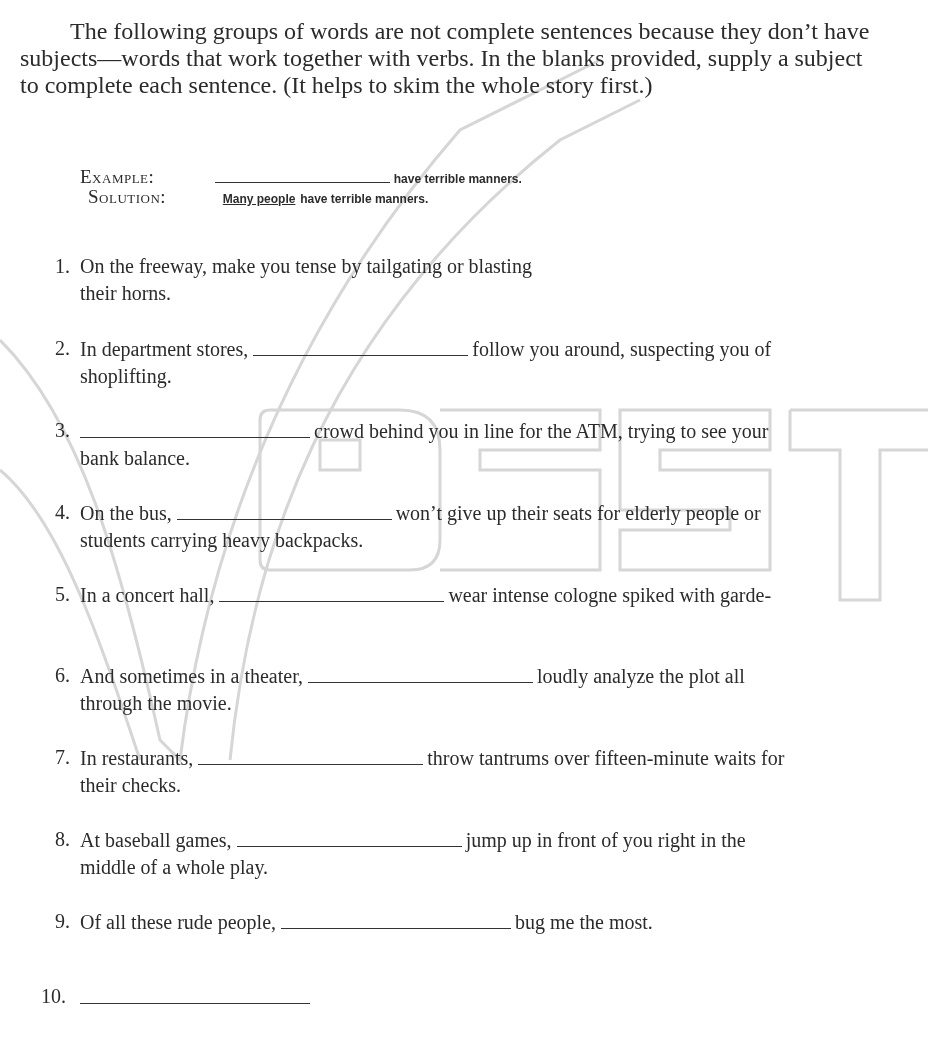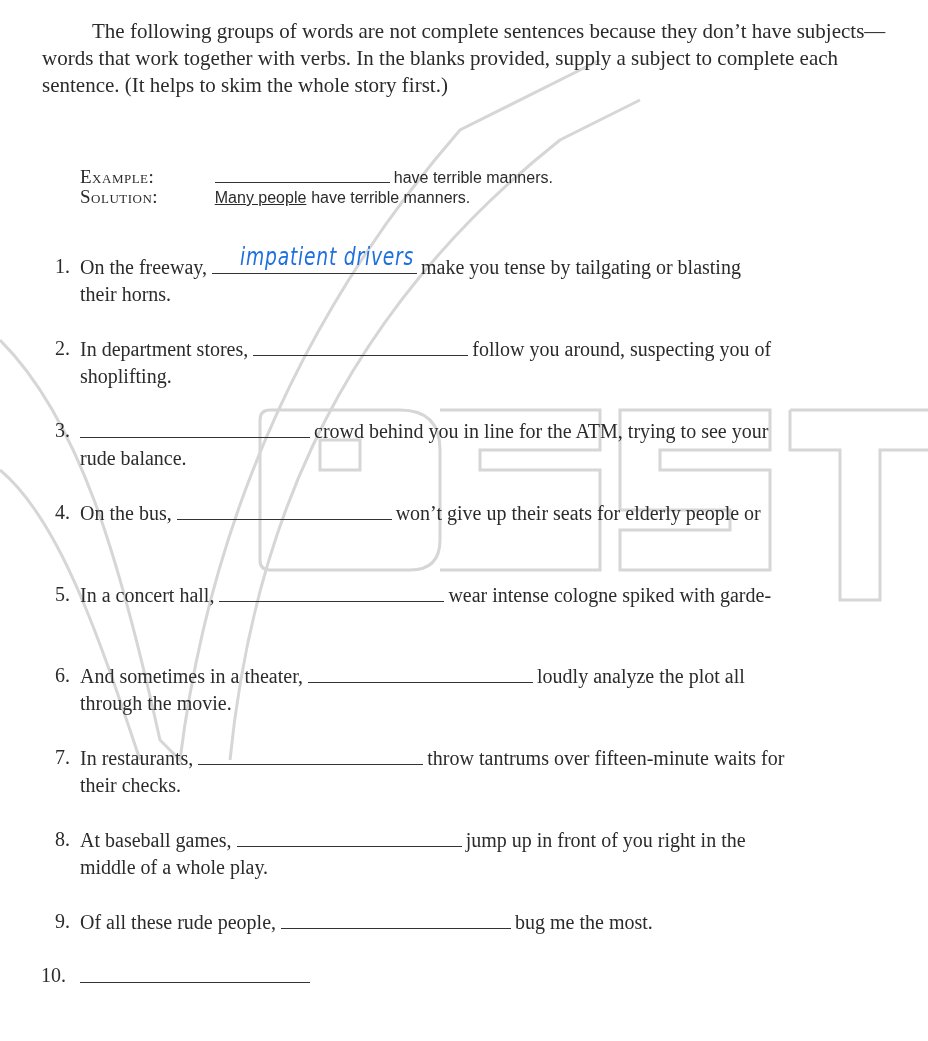--- a/index.html
+++ b/index.html
@@ -3,26 +3,26 @@
 <meta charset="utf-8">
 <style>
   html, body { margin: 0; padding: 0; }
   body {
     width: 928px; height: 1041px; background: #ffffff; position: relative; overflow: hidden;
     font-family: "Liberation Serif", "DejaVu Serif", serif; color: #2b2b2b;
   }
   .watermark { position: absolute; left: 0; top: 0; width: 928px; height: 1041px; pointer-events: none; z-index: 0; }
   .content { position: relative; z-index: 1; }
   .intro {
-    position: absolute; left: 42px; top: 18px; width: 860px;
-    font-size: 21px; line-height: 27px; text-indent: 50px;
+    position: absolute; left: 20px; top: 18px; width: 860px;
+    font-size: 24px; line-height: 27px; text-indent: 50px;
   }
   .ex-row { position: absolute; left: 80px; font-size: 19px; }
   .ex-label { font-variant: small-caps; letter-spacing: 0.5px; display: inline-block; }
-  .sans { font-family: "Liberation Sans", "DejaVu Sans", sans-serif; font-size: 16px; }
+  .sans { font-family: "Liberation Sans", "DejaVu Sans", sans-serif; font-size: 12px; font-weight: bold; }
   .blank-ex { display: inline-block; width: 175px; border-bottom: 1.5px solid #333; margin: 0 4px 0 0; height: 18px; vertical-align: baseline; }
   .ul { text-decoration: underline; }
   .item { position: absolute; left: 30px; width: 860px; font-size: 20px; line-height: 27px; }
   .num { position: absolute; left: 0; width: 40px; text-align: right; }
   .num.wide { left: -4px; }
   .body { margin-left: 50px; }
   .blank { display: inline-block; width: 215px; border-bottom: 1.5px solid #333; height: 20px; vertical-align: baseline; position: relative; margin-right: 4px; }
   .handwriting {
     position: absolute; left: 28px; bottom: 2px; color: #1e6fe0;
     font-family: "DejaVu Sans", sans-serif; font-size: 24px; font-style: italic; letter-spacing: 1px;
@@ -47,57 +47,58 @@
 
 <div class="content">
 
   <p class="intro" style="margin:0;">The following groups of words are not complete sentences because they don’t have subjects—words that work together with verbs. In the blanks provided, supply a subject to complete each sentence. (It helps to skim the whole story first.)</p>
 
   <div class="ex-row" style="top:130px;">
     <span class="ex-label" style="width:130px;margin-top:36px;">Example:</span>
     <span class="blank-ex"></span><span class="sans">have terrible manners.</span>
   </div>
 
-  <div class="ex-row" style="top:186px;">
+  <div class="ex-row" style="top:186px;margin-left:8px;">
     <span class="ex-label" style="width:130px;">Solution:</span>
     <span class="sans ul">Many people</span>
     <span class="sans">have terrible manners.</span>
   </div>
 
   <div class="item" style="top:253px;">
     <span class="num">1.</span>
     <div class="body">
       <span>On the freeway,</span>
-      <span class="blank" style="width:205px;"><span class="handwriting">impatient  drivers</span></span><span>make you tense by tailgating or blasting</span><br>
+      <span>make you tense by tailgating or blasting</span><br>
       <span>their horns.</span>
     </div>
   </div>
 
   <div class="item" style="top:335px;">
     <span class="num">2.</span>
     <div class="body">
       <span>In department stores,</span>
       <span class="blank"></span><span>follow you around, suspecting you of</span><br>
       <span>shoplifting.</span>
     </div>
   </div>
 
   <div class="item" style="top:417px;">
     <span class="num">3.</span>
     <div class="body">
       <span class="blank" style="width:230px;"></span><span>crowd behind you in line for the ATM, trying to see your</span><br>
-      <span>rude balance.</span>
+      <span>bank balance.</span>
     </div>
   </div>
 
   <div class="item" style="top:499px;">
     <span class="num">4.</span>
     <div class="body">
       <span>On the bus,</span>
       <span class="blank"></span><span>won’t give up their seats for elderly people or</span><br>
+      <span>students carrying heavy backpacks.</span>
     </div>
   </div>
 
   <div class="item" style="top:581px;">
     <span class="num">5.</span>
     <div class="body">
       <span>In a concert hall,</span>
       <span class="blank" style="width:225px;"></span><span>wear intense cologne spiked with garde-</span><br>
     </div>
   </div>
@@ -130,20 +131,20 @@
   </div>
 
   <div class="item" style="top:908px;">
     <span class="num">9.</span>
     <div class="body">
       <span>Of all these rude people,</span>
       <span class="blank" style="width:230px;"></span><span>bug me the most.</span>
     </div>
   </div>
 
-  <div class="item" style="top:962px;">
+  <div class="item" style="top:983px;">
     <span class="num wide">10.</span>
     <div class="body">
       <span class="blank" style="width:230px;"></span>
     </div>
   </div>
 
 </div>
 
 </body></html>

